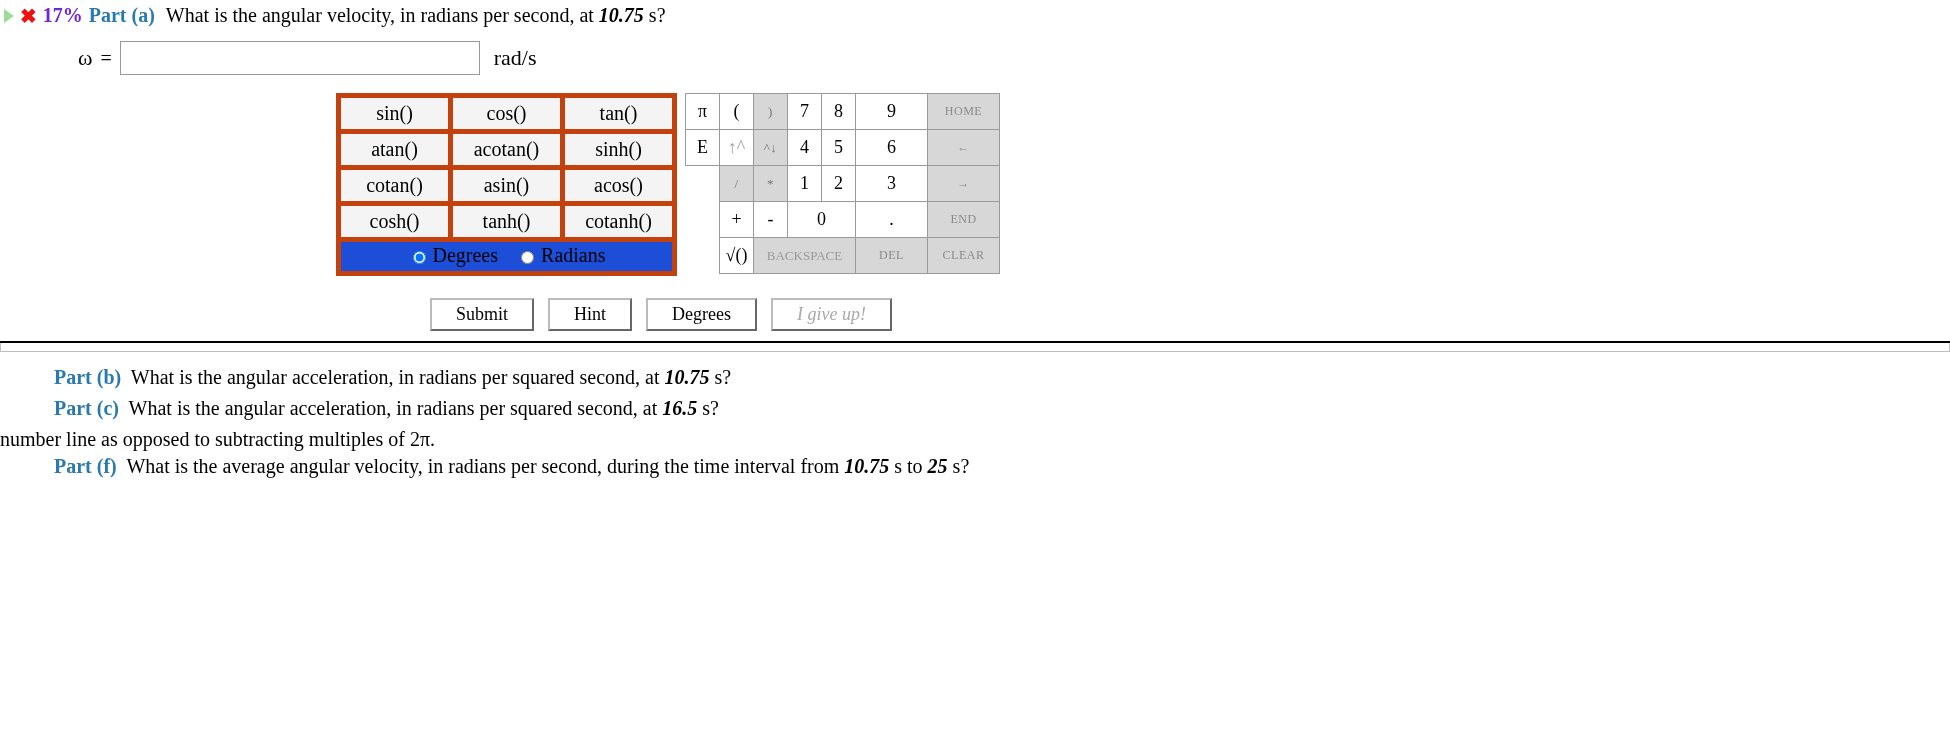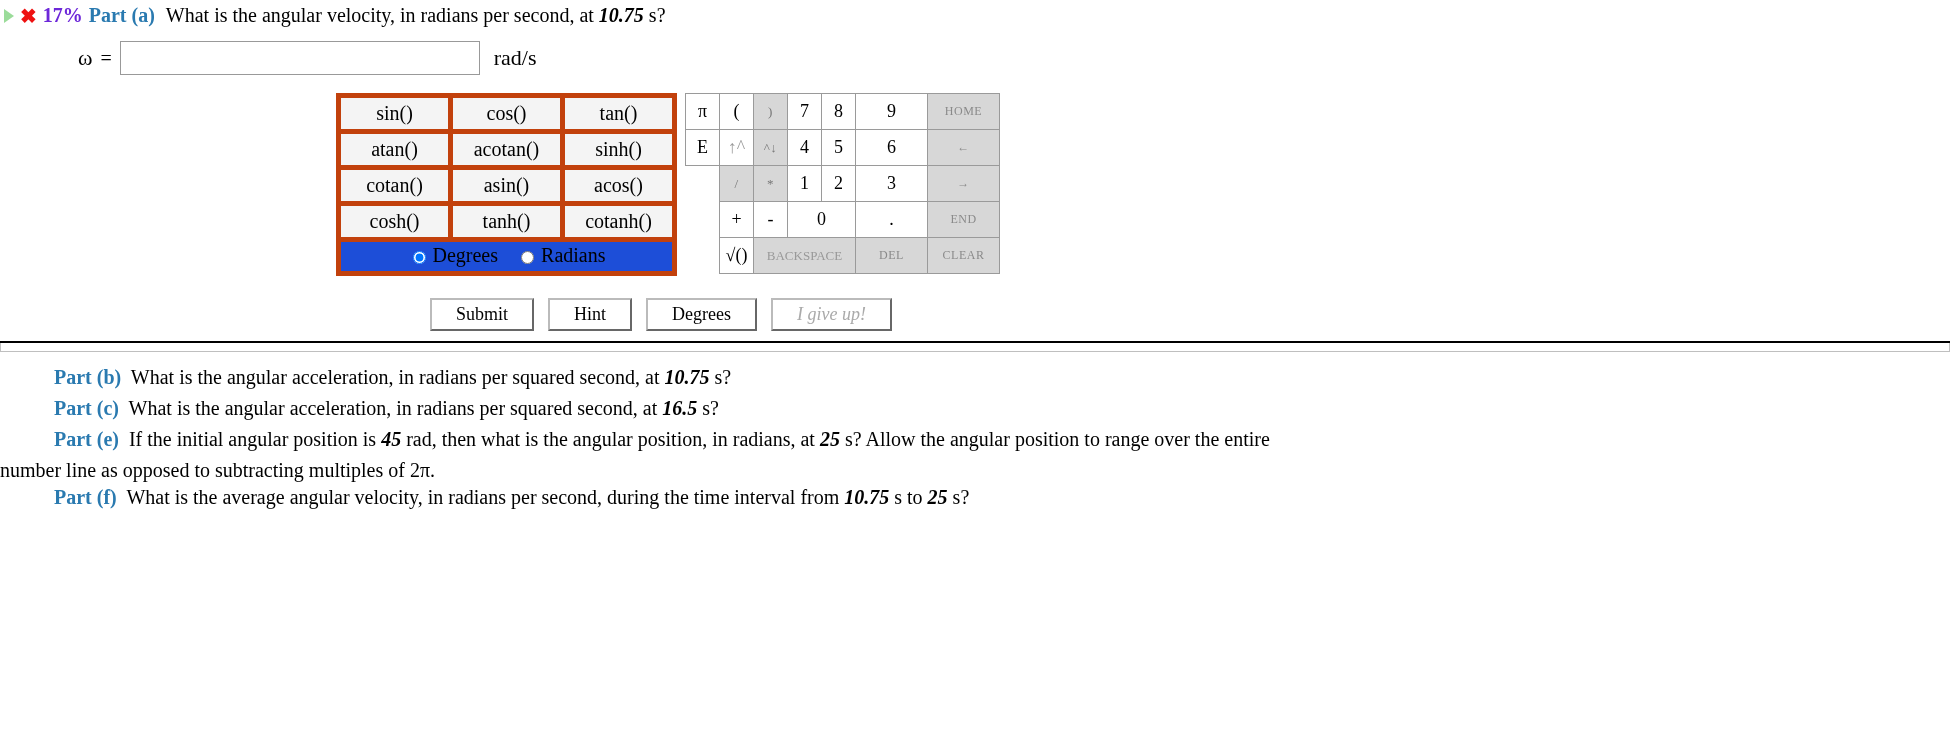--- a/index.html
+++ b/index.html
@@ -255,24 +255,20 @@
 
   <div class="other-parts">
     <div class="line">
       <span class="part-lbl">Part (b)</span>&nbsp;
       <span>What is the angular acceleration, in radians per squared second, at </span><span class="em-num">10.75</span><span> s?</span>
     </div>
     <div class="line">
       <span class="part-lbl">Part (c)</span>&nbsp;
       <span>What is the angular acceleration, in radians per squared second, at </span><span class="em-num">16.5</span><span> s?</span>
     </div>
-    <div class="line">
-      <span class="part-lbl">Part (e)</span>&nbsp;
-      <span>If the initial angular position is </span><span class="em-num">45</span><span> rad, then what is the angular position, in radians, at </span><span class="em-num">25</span><span> s? Allow the angular position to range over the entire</span>
-    </div>
   </div>
   <div class="cont">number line as opposed to subtracting multiples of 2π.</div>
   <div class="other-parts" style="padding-top:0">
     <div class="line">
       <span class="part-lbl">Part (f)</span>&nbsp;
       <span>What is the average angular velocity, in radians per second, during the time interval from </span><span class="em-num">10.75</span><span> s to </span><span class="em-num">25</span><span> s?</span>
     </div>
   </div>
 
 </div>

